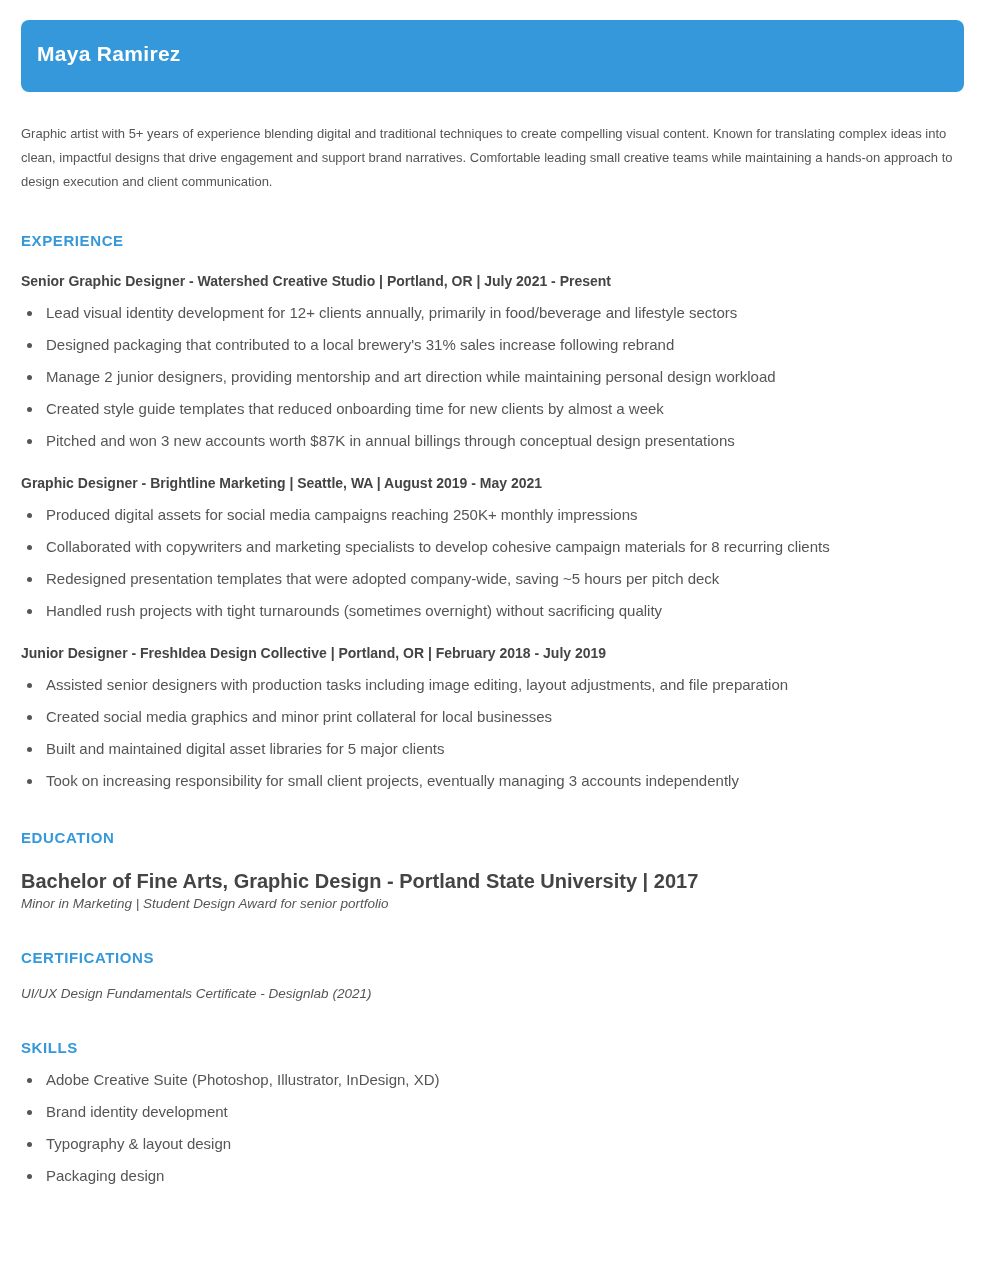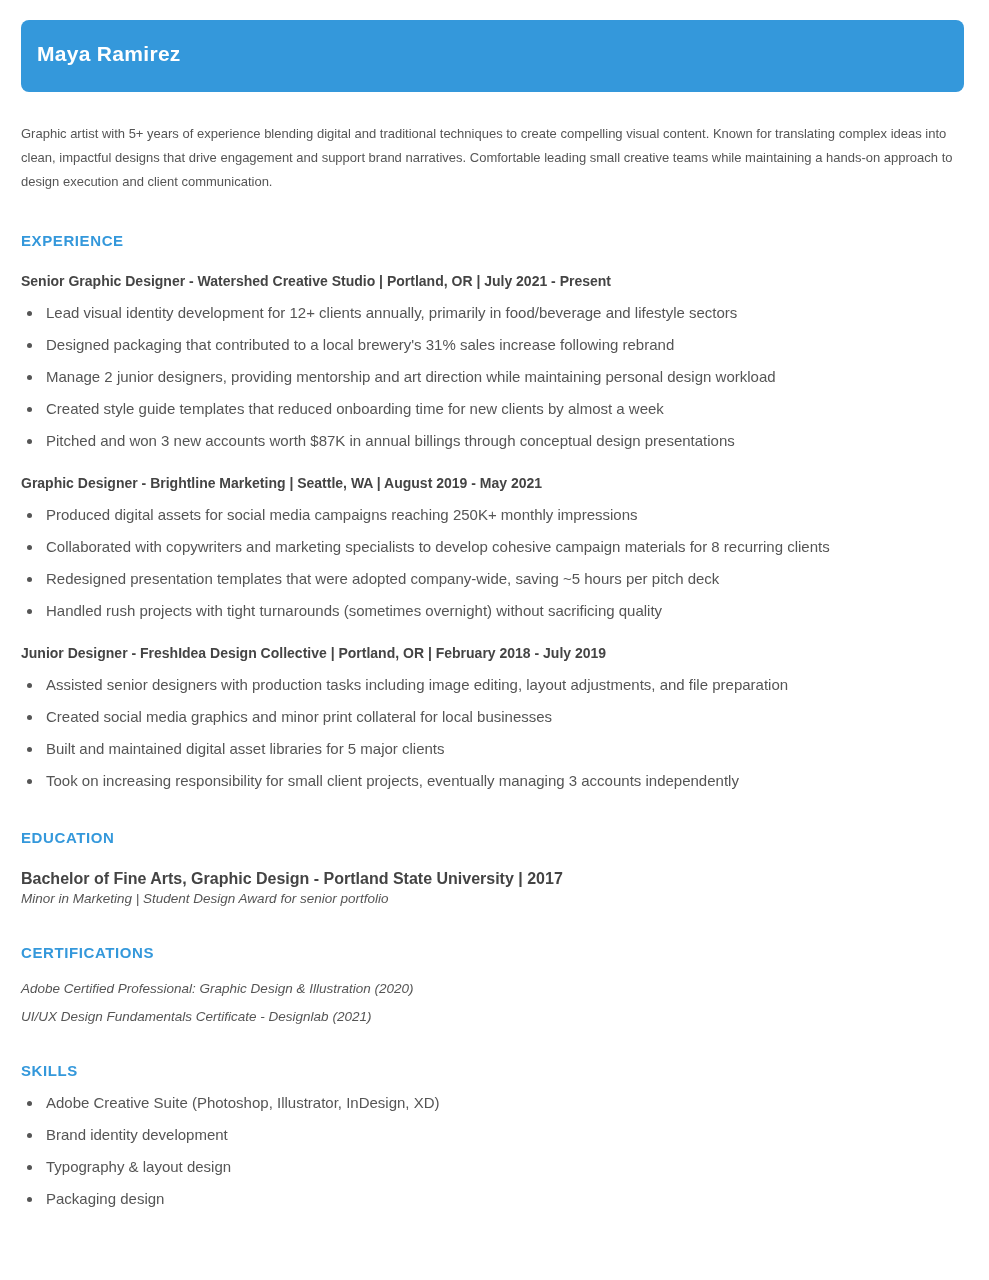--- a/index.html
+++ b/index.html
@@ -59,21 +59,21 @@
   }
   ul.bullets li {
     font-size: 15px;
     line-height: 20px;
     color: #555555;
     margin-bottom: 12px;
     padding-left: 3px;
   }
   .edu-degree {
     margin-top: 24px;
-    font-size: 16px;
+    font-size: 20px;
     font-weight: bold;
     color: #444444;
   }
   .edu-details {
     margin-top: 3px;
     font-size: 13.5px;
     font-style: italic;
     color: #555555;
   }
   .cert-line {
@@ -121,21 +121,20 @@
     <li>Created social media graphics and minor print collateral for local businesses</li>
     <li>Built and maintained digital asset libraries for 5 major clients</li>
     <li>Took on increasing responsibility for small client projects, eventually managing 3 accounts independently</li>
   </ul>
 
   <h2 class="section-title">EDUCATION</h2>
   <h3 class="edu-degree">Bachelor of Fine Arts, Graphic Design - Portland State University | 2017</h3>
   <p class="edu-details">Minor in Marketing | Student Design Award for senior portfolio</p>
 
   <h2 class="section-title">CERTIFICATIONS</h2>
-  <p class="cert-line">Adobe Certified Professional: Graphic Design &amp; Illustration (2020)</p>
   <p class="cert-line">UI/UX Design Fundamentals Certificate - Designlab (2021)</p>
 
   <h2 class="section-title">SKILLS</h2>
   <ul class="bullets">
     <li>Adobe Creative Suite (Photoshop, Illustrator, InDesign, XD)</li>
     <li>Brand identity development</li>
     <li>Typography &amp; layout design</li>
     <li>Packaging design</li>
   </ul>
 

